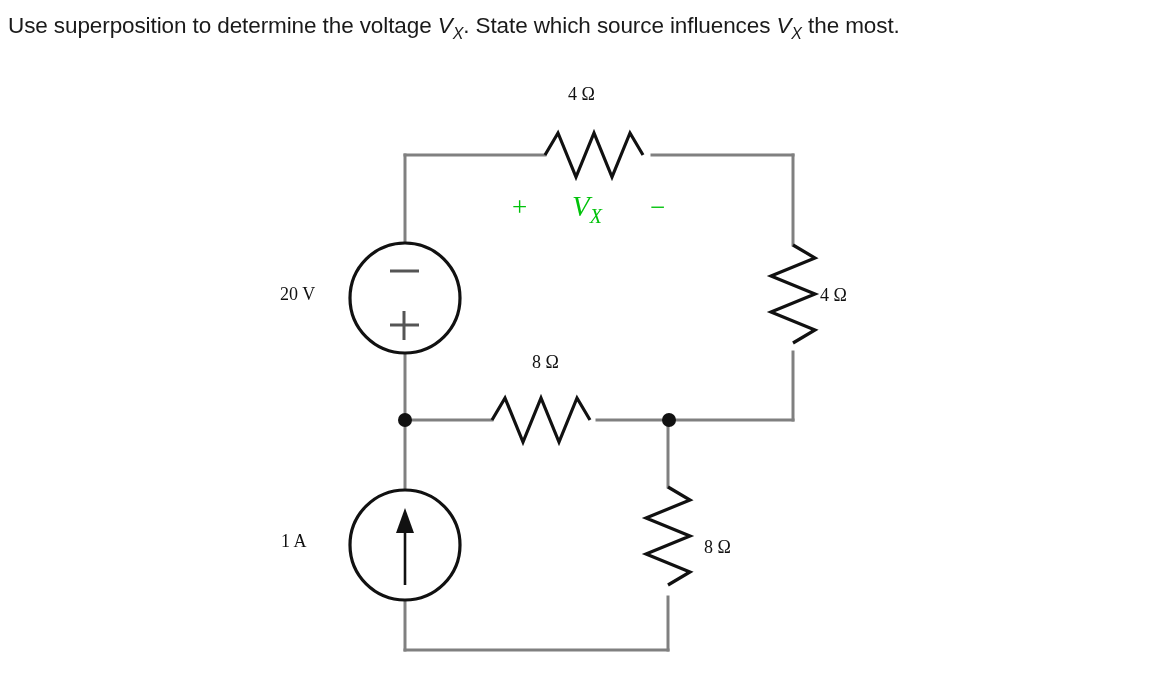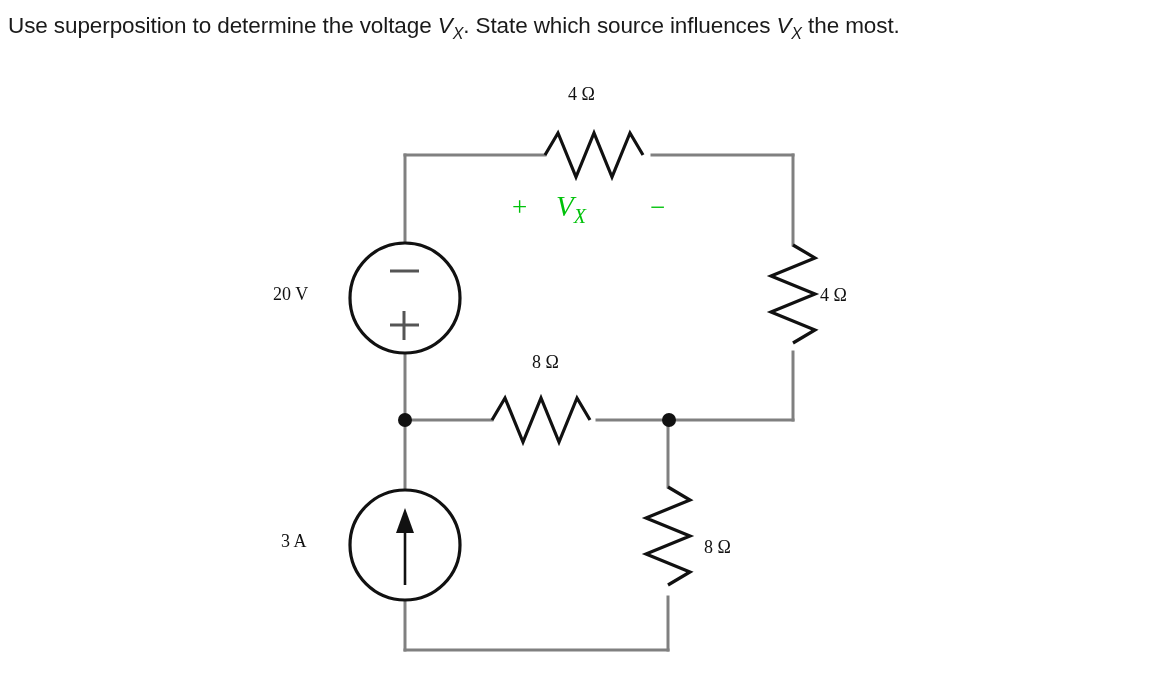--- a/index.html
+++ b/index.html
@@ -58,25 +58,25 @@
   .lbl-green {
     position: absolute;
     font-family: "Liberation Serif", serif;
     color: #00c20a;
     white-space: nowrap;
   }
   #lbl-r-top   { left: 568px; top: 84px; }
   #lbl-r-mid   { left: 532px; top: 352px; }
   #lbl-r-right { left: 820px; top: 285px; }
   #lbl-r-bot   { left: 704px; top: 537px; }
-  #lbl-vsrc    { left: 273px; top: 284px; }
+  #lbl-vsrc    { left: 280px; top: 284px; }
   #lbl-isrc    { left: 281px; top: 531px; }
   #vx-plus  { left: 512px; top: 192px; font-size: 27px; }
   #vx-minus { left: 650px; top: 192px; font-size: 27px; }
-  #vx-label { left: 556px; top: 190px; font-size: 29px; font-style: italic; }
+  #vx-label { left: 572px; top: 190px; font-size: 29px; font-style: italic; }
   #vx-label .sub { font-size: 20px; vertical-align: sub; font-style: italic; }
 </style>
 </head>
 <body>
 
 <div id="page">
 
   <div id="prompt"><span>Use superposition to determine the voltage </span><span class="var">V</span><span class="sub">X</span><span>. State which source influences </span><span class="var">V</span><span class="sub">X</span><span> the most.</span></div>
 
   <svg id="circuit" viewBox="0 0 1157 676">
@@ -142,19 +142,19 @@
     <circle cx="405" cy="420" r="7" fill="#111111"></circle>
     <circle cx="669" cy="420" r="7" fill="#111111"></circle>
 
   </svg>
 
   <div class="lbl" id="lbl-r-top">4 Ω</div>
   <div class="lbl" id="lbl-r-mid">8 Ω</div>
   <div class="lbl" id="lbl-r-right">4 Ω</div>
   <div class="lbl" id="lbl-r-bot">8 Ω</div>
   <div class="lbl" id="lbl-vsrc">20 V</div>
-  <div class="lbl" id="lbl-isrc">3 A</div>
+  <div class="lbl" id="lbl-isrc">1 A</div>
 
   <div class="lbl-green" id="vx-plus">+</div>
   <div class="lbl-green" id="vx-label"><span>V</span><span class="sub">X</span></div>
   <div class="lbl-green" id="vx-minus">−</div>
 
 </div>
 
 </body></html>

